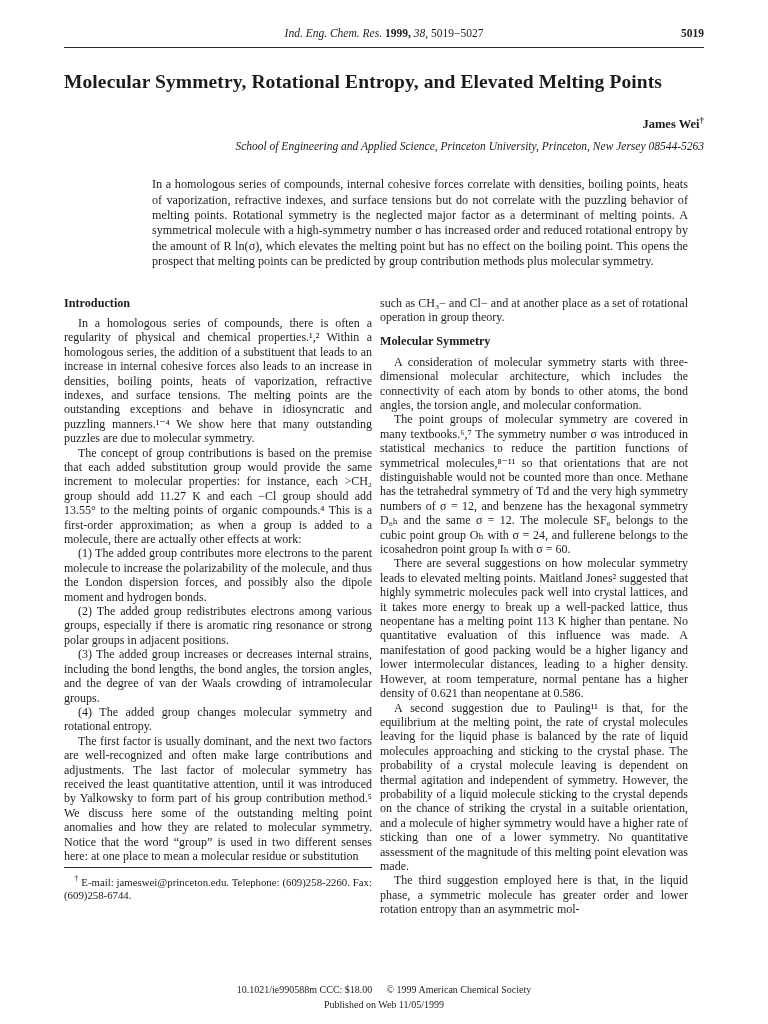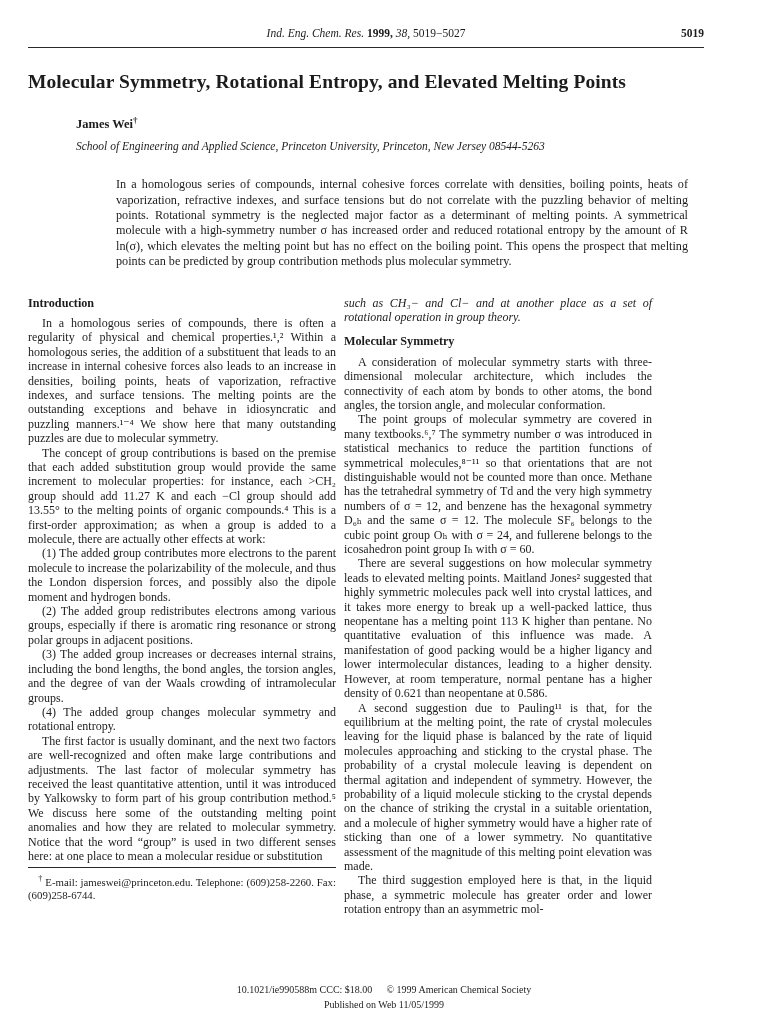--- a/index.html
+++ b/index.html
@@ -7,21 +7,21 @@
     width: 768px; height: 1024px;
     background: #ffffff;
     font-family: "Liberation Serif", "DejaVu Serif", serif;
     color: #1c1c1c;
     overflow: hidden;
   }
   .page {
     position: relative;
     width: 768px; height: 1024px;
     box-sizing: border-box;
-    padding: 26px 64px 0 28px;
+    padding: 26px 64px 0 64px;
   }
   
   .journal-header {
     position: relative;
     font-size: 11.5px;
     line-height: 14px;
     padding-bottom: 7px;
     border-bottom: 1px solid #2a2a2a;
   }
   .journal-header .citation { text-align: center; }
@@ -29,21 +29,21 @@
   .journal-year { font-weight: bold; }
   .page-num { position: absolute; right: 0; top: 0; font-weight: bold; }
   
   .paper-title {
     margin: 22px 0 1px 0;
     font-size: 19.5px;
     font-weight: bold;
     line-height: 1.28;
     letter-spacing: 0.1px;
   }
-  .author-block { margin: 20px 0 0 48px; }
+  .author-block { margin: 20px 0 0 88px; text-align: right; }
   .author-name { font-weight: bold; font-size: 12.5px; }
   .author-name sup { font-size: 9px; }
   .affiliation { font-style: italic; font-size: 11.5px; margin-top: 7px; line-height: 14px; }
   
   .abstract {
     margin: 24px 16px 0 88px;
     font-size: 12.2px;
     line-height: 15.4px;
     text-align: justify;
   }
@@ -54,21 +54,21 @@
     margin-top: 26px;
   }
   .col {
     width: 308px;
     font-size: 12px;
     line-height: 14.4px;
     text-align: justify;
     hyphens: none;
   }
   .col p { margin: 0; text-indent: 14px; }
-  .col p.noindent { text-indent: 0; font-style: italic; }
+  .col p.noindent { text-indent: 0; }
   .section-heading {
     font-size: 12.2px;
     font-weight: bold;
     margin: 0 0 6px 0;
     text-align: left;
     text-indent: 0;
   }
   .section-heading.spaced { margin-top: 10px; }
   
   .footnote {

